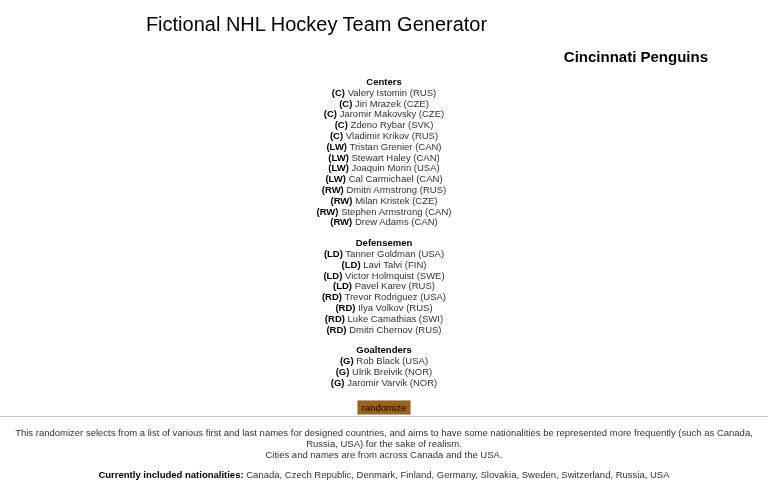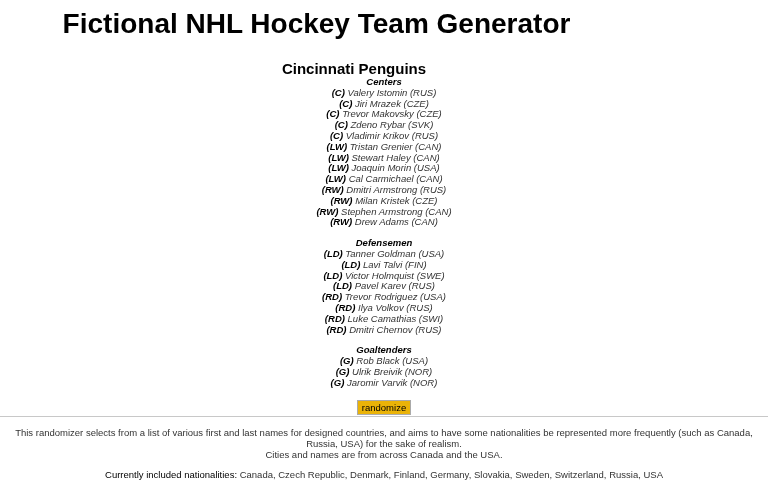--- a/index.html
+++ b/index.html
@@ -14,48 +14,47 @@
       height: 480px;
       overflow: hidden;
       position: relative;
     }
     .page-title {
       position: absolute;
       top: 12px;
       left: 0;
       width: 633px;
       text-align: center;
-      font-size: 28px;
-      font-weight: bold;
+      font-size: 20px;
+      font-weight: normal;
       color: #000000;
       margin: 0;
       line-height: 24px;
     }
     .team-name {
       position: absolute;
-      top: 60px;
+      top: 48px;
       left: 0;
       width: 708px;
-      text-align: center;
+      text-align: right;
       font-size: 15px;
       font-weight: bold;
       color: #000000;
       margin: 0;
       line-height: 18px;
     }
     .roster {
       position: absolute;
       top: 77px;
       left: 0;
       width: 768px;
       text-align: center;
       font-size: 9.5px;
       line-height: 10.8px;
       color: #333333;
-      font-style: italic;
     }
     .section {
       margin-bottom: 10px;
     }
     .section-heading {
       font-weight: bold;
       color: #000000;
       display: block;
     }
     .player {
@@ -69,21 +68,21 @@
       position: absolute;
       top: 397px;
       left: 0;
       width: 768px;
       text-align: center;
     }
     .randomize-button {
       font-family: "Liberation Sans", sans-serif;
       font-size: 9.5px;
       padding: 1px 4px;
-      background: #eab308;
+      background: #a16207;
       border: 1px solid #aaaaaa;
       color: #000000;
       line-height: 11px;
       cursor: pointer;
     }
     .divider {
       position: absolute;
       top: 416px;
       left: 0;
       width: 768px;
@@ -104,36 +103,36 @@
     }
     .footer-para {
       margin: 0 14px;
       display: block;
     }
     .nationalities {
       margin-top: 10px;
       display: block;
     }
     .nat-label {
-      font-weight: normal;
+      font-weight: bold;
       color: #000000;
     }
   </style>
 </head>
 <body>
 
 <h1 class="page-title">Fictional NHL Hockey Team Generator</h1>
 <h2 class="team-name">Cincinnati Penguins</h2>
 
 <div class="roster">
   <div class="section">
     <span class="section-heading">Centers</span>
     <span class="player"><span class="pos">(C)</span> <span>Valery Istomin (RUS)</span></span>
     <span class="player"><span class="pos">(C)</span> <span>Jiri Mrazek (CZE)</span></span>
-    <span class="player"><span class="pos">(C)</span> <span>Trevor Makovsky (CZE)</span></span>
+    <span class="player"><span class="pos">(C)</span> <span>Jaromir Makovsky (CZE)</span></span>
     <span class="player"><span class="pos">(C)</span> <span>Zdeno Rybar (SVK)</span></span>
     <span class="player"><span class="pos">(C)</span> <span>Vladimir Krikov (RUS)</span></span>
     <span class="player"><span class="pos">(LW)</span> <span>Tristan Grenier (CAN)</span></span>
     <span class="player"><span class="pos">(LW)</span> <span>Stewart Haley (CAN)</span></span>
     <span class="player"><span class="pos">(LW)</span> <span>Joaquin Morin (USA)</span></span>
     <span class="player"><span class="pos">(LW)</span> <span>Cal Carmichael (CAN)</span></span>
     <span class="player"><span class="pos">(RW)</span> <span>Dmitri Armstrong (RUS)</span></span>
     <span class="player"><span class="pos">(RW)</span> <span>Milan Kristek (CZE)</span></span>
     <span class="player"><span class="pos">(RW)</span> <span>Stephen Armstrong (CAN)</span></span>
     <span class="player"><span class="pos">(RW)</span> <span>Drew Adams (CAN)</span></span>

